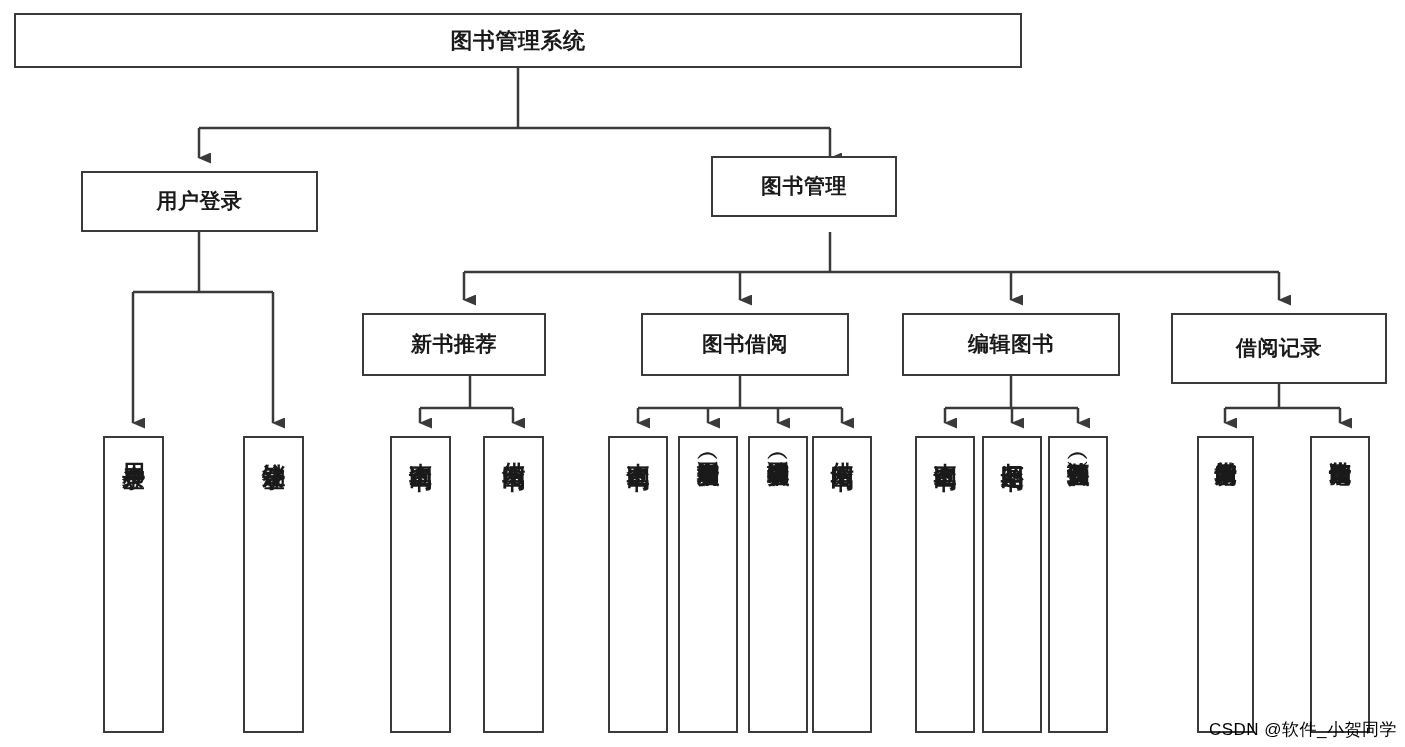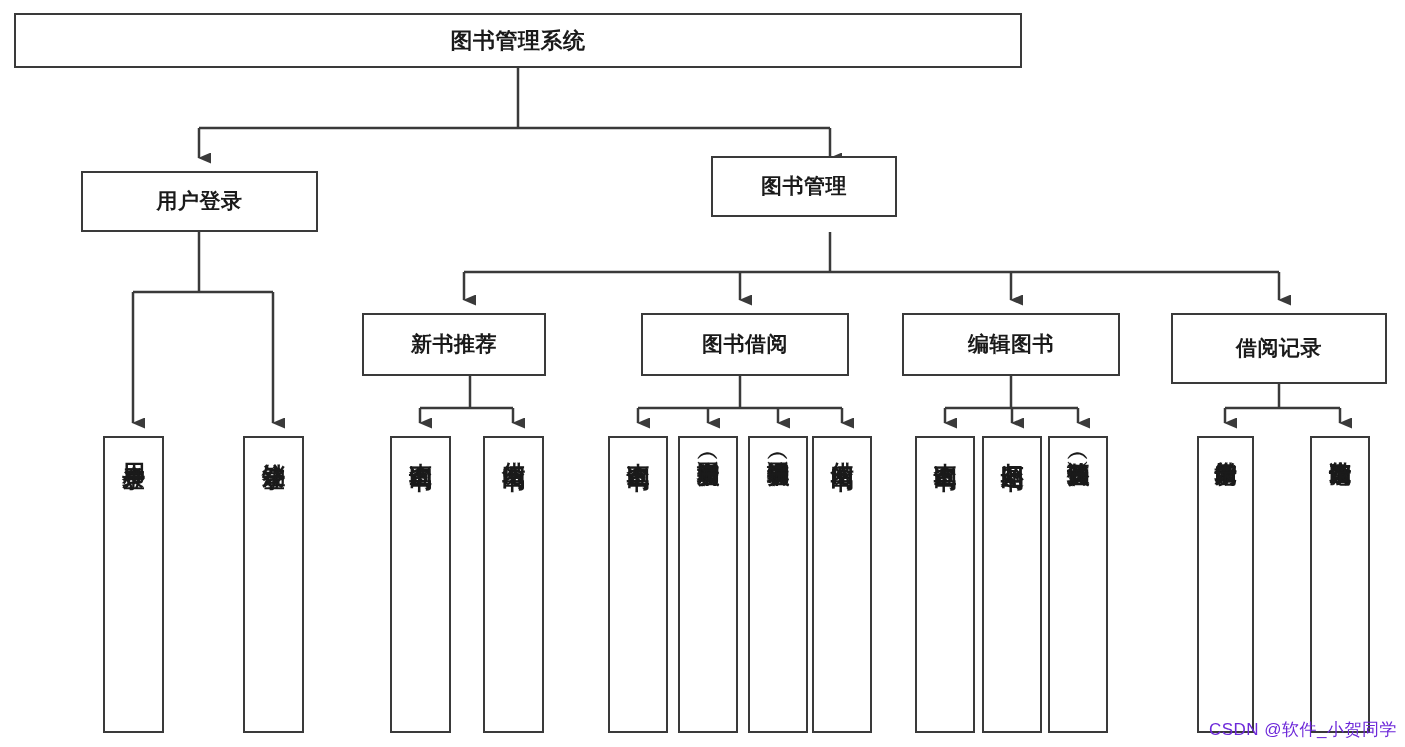--- a/index.html
+++ b/index.html
@@ -61,21 +61,21 @@
   }
   .v-node.compact .node-label {
     font-size: 22px;
     letter-spacing: 0.5px;
   }
   .watermark {
     position: absolute;
     right: 8px;
     bottom: 6px;
     font-size: 17px;
-    color: #6d28d9;
+    color: #000000;
     letter-spacing: 0.5px;
     white-space: nowrap;
   }
 </style>
 </head>
 <body>
 
 <div id="canvas">
 
   <svg id="wires" viewBox="0 0 1405 747" xmlns="http://www.w3.org/2000/svg">

